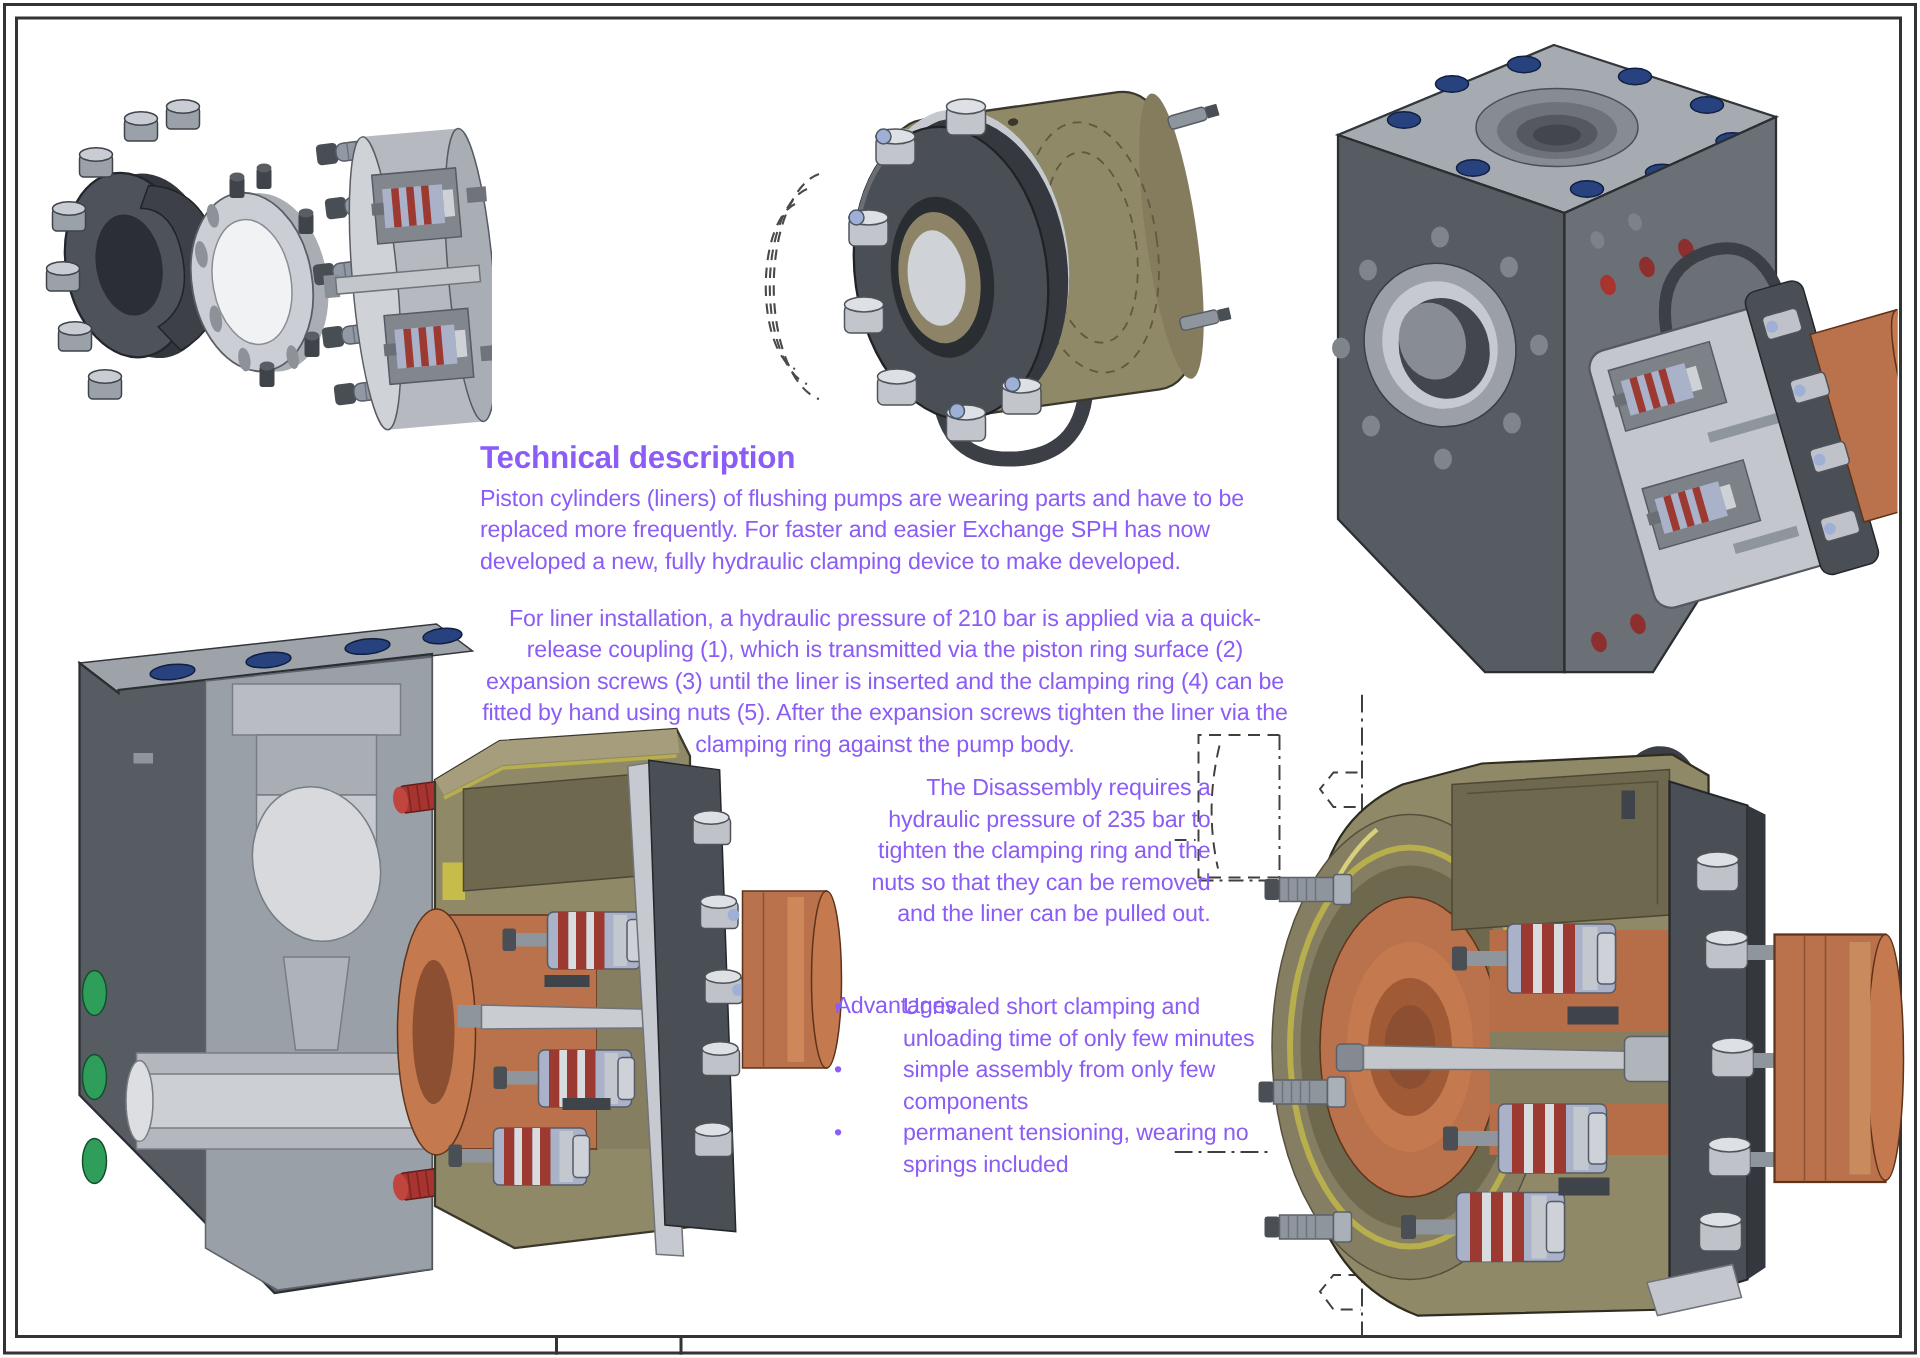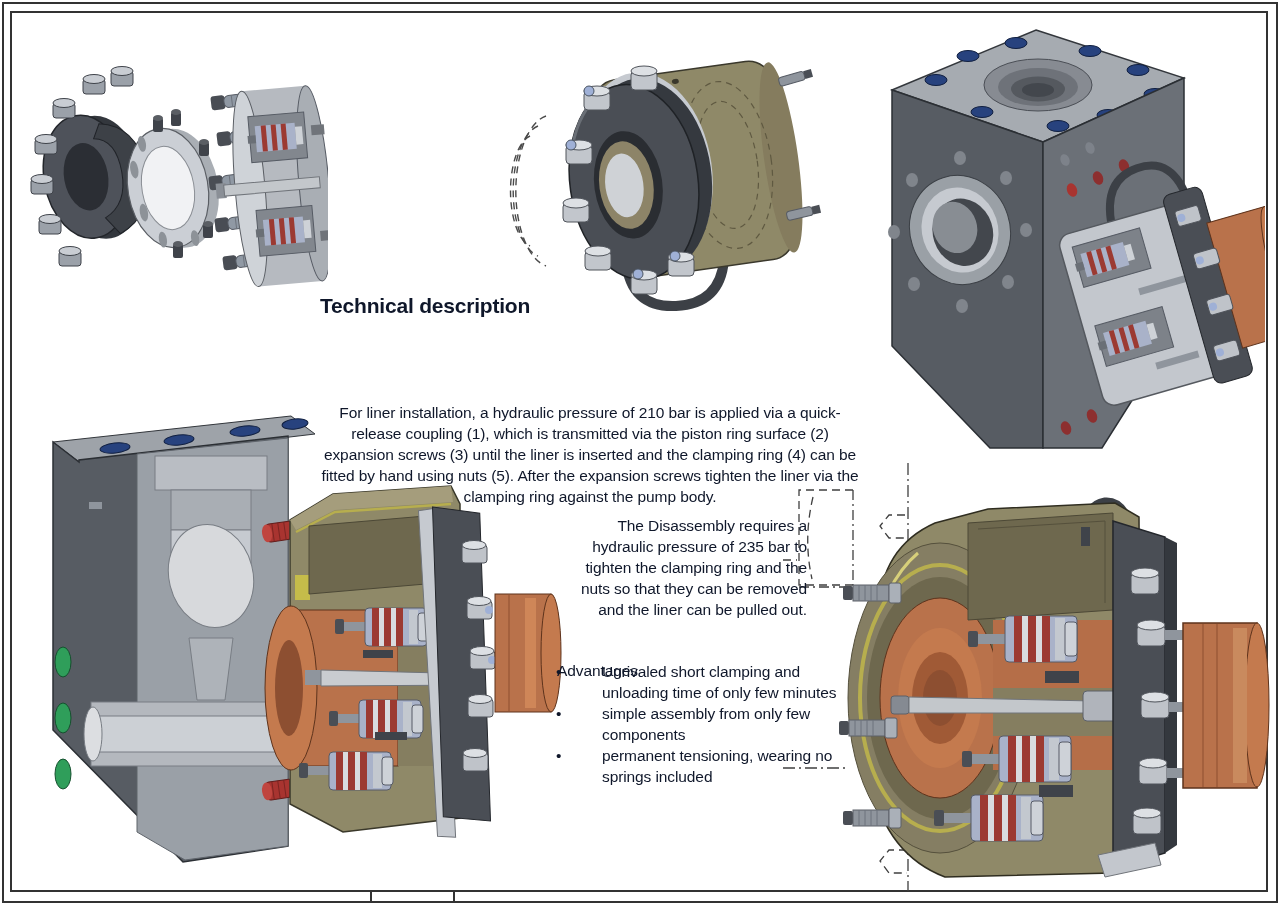--- a/index.html
+++ b/index.html
@@ -1,18 +1,18 @@
 <!DOCTYPE html>
 <html><head>
 <meta charset="utf-8">
 <style>
   html,body{margin:0;padding:0;background:#e8e8e8;}
   #page{
     position:relative;width:1280px;height:905px;background:#ffffff;
-    font-family:"Liberation Sans",sans-serif;color:#0f172a;overflow:hidden;
+    font-family:"Liberation Sans",sans-serif;color:#8b5cf6;overflow:hidden;
     margin:0 auto;
   }
   .outer-frame{position:absolute;left:2px;top:2px;width:1276px;height:901px;
     border:2px solid #333;box-sizing:border-box;pointer-events:none;}
   .inner-frame{position:absolute;left:10px;top:11px;width:1258px;height:881px;
     border:2px solid #333;box-sizing:border-box;pointer-events:none;}
   .frame-tick{position:absolute;top:892px;width:2px;height:11px;background:#333;}
   .fig{position:absolute;}
   .fig svg{display:block;width:100%;height:100%;}
   .txt{position:absolute;font-size:15.5px;line-height:21px;letter-spacing:-0.1px;}
@@ -607,20 +607,21 @@
     <g>
       <rect x="400" y="160" width="74" height="165" fill="#b9724b" stroke="#5e331c" stroke-width="1.5"></rect>
       <ellipse cx="474" cy="242" rx="12" ry="82" fill="#c47a4e" stroke="#5e331c"></ellipse>
       <rect x="450" y="165" width="14" height="155" fill="#c98a5e"></rect>
       <path d="M420 161 v163 M434 161 v163" stroke="#8d4f31"></path>
     </g>
   </svg>
   </div>
 
   <div id="heading" class="txt">Technical description</div>
+  <div id="para1" class="txt">Piston cylinders (liners) of flushing pumps are wearing parts and have to be replaced more frequently. For faster and easier Exchange SPH has now developed a new, fully hydraulic clamping device to make developed.</div>
   <div id="para2" class="txt">For liner installation, a hydraulic pressure of 210 bar is applied via a quick-release coupling (1), which is transmitted via the piston ring surface (2) expansion screws (3) until the liner is inserted and the clamping ring (4) can be fitted by hand using nuts (5). After the expansion screws tighten the liner via the clamping ring against the pump body.</div>
   <div id="note" class="txt">The Disassembly requires a hydraulic pressure of 235 bar to tighten the clamping ring and the nuts so that they can be removed and the liner can be pulled out.</div>
   <div id="adv-heading" class="txt">Advantages</div>
   <div id="adv-list" class="txt">
     <div class="adv-item">
       <span class="bullet">•</span>
       <span class="adv-text">Unrivaled short clamping and unloading time of only few minutes</span>
     </div>
     <div class="adv-item">
       <span class="bullet">•</span>

